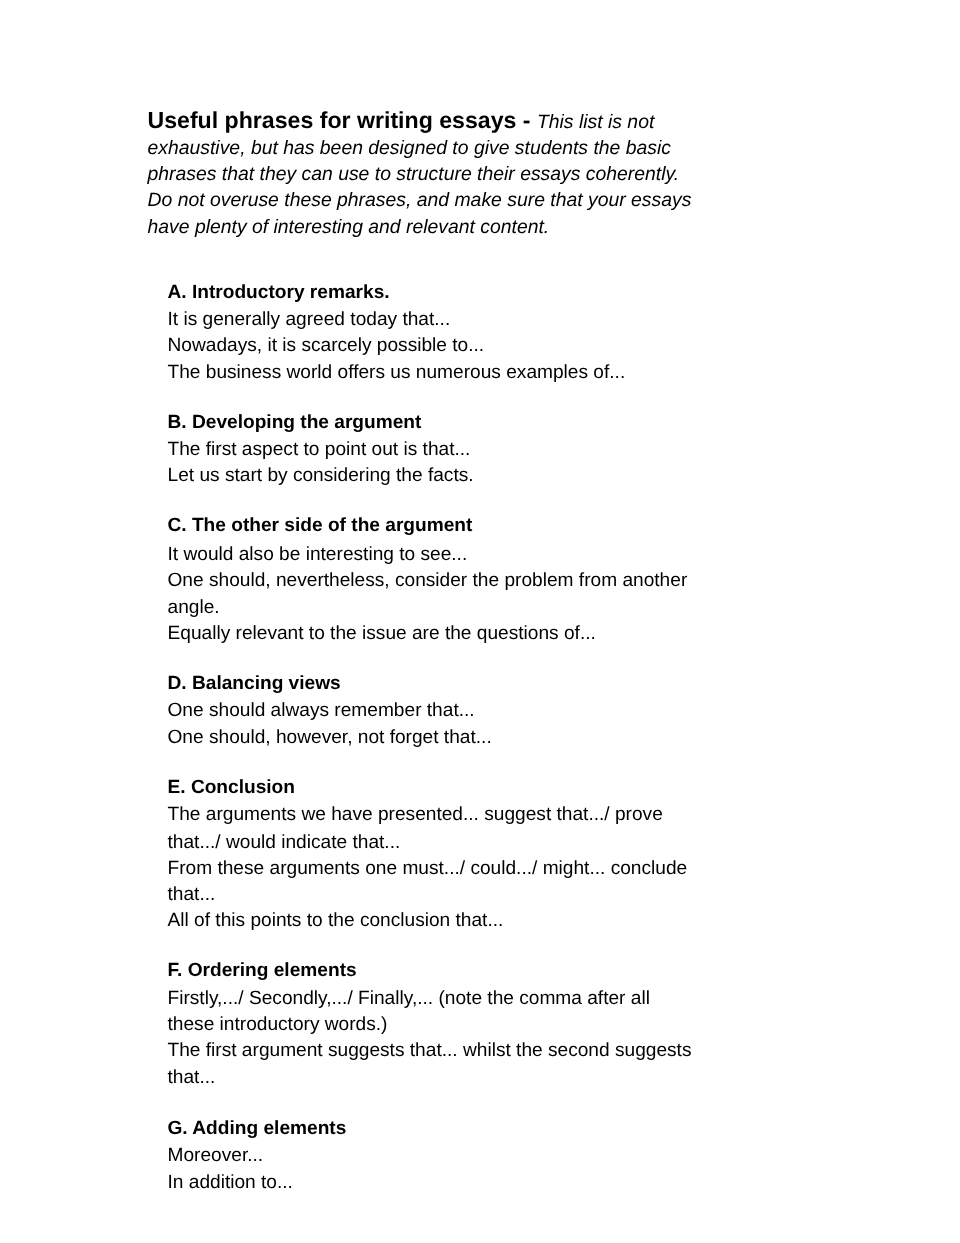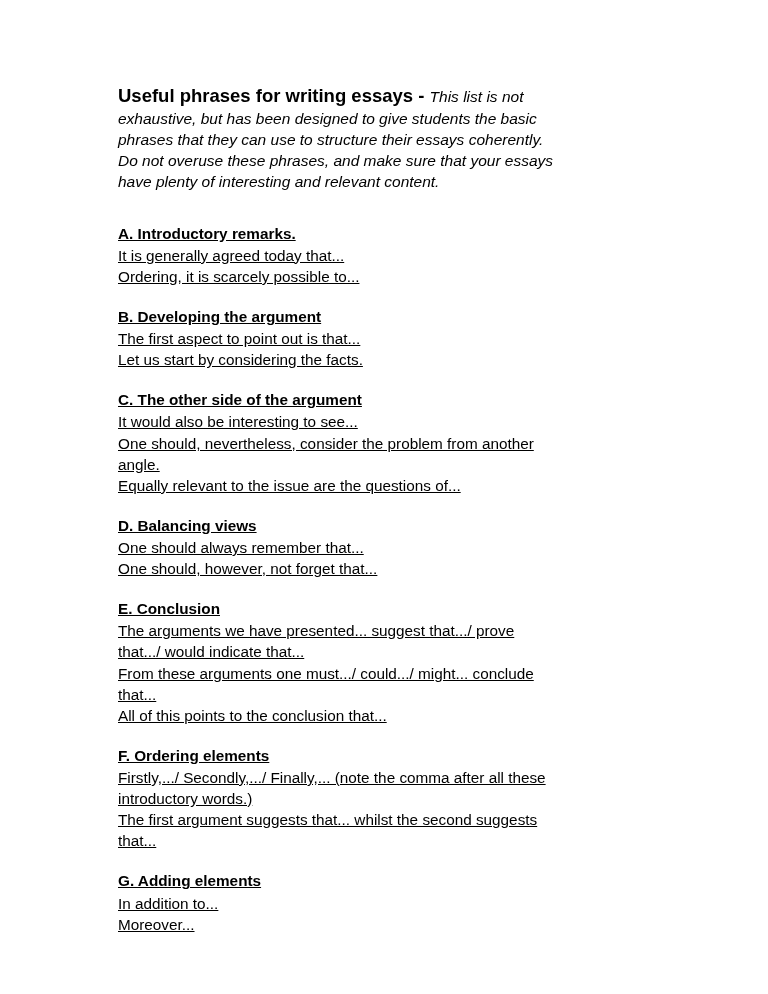--- a/index.html
+++ b/index.html
@@ -40,22 +40,21 @@
     font-style: italic;
     font-size: 15.5px;
   }
   h2.section-title {
     font-size: 21px;
     font-weight: bold;
     margin: 0 0 6px 0;
     line-height: 1.25;
   }
   .group {
-    margin: 0 0 19px 0;
-    text-decoration: underline;
+    margin: 0 0 19px 16px;
   }
   .group:last-child {
     margin-bottom: 0;
   }
   .group-head {
     font-size: 15.3px;
     font-weight: bold;
     margin: 0 0 1px 0;
     line-height: 1.38;
   }
@@ -71,21 +70,22 @@
 <div class="page">
 
   <p class="doc-intro">
     <span class="title-strong">Useful phrases for writing essays</span><span class="dash"> - </span><span class="intro-italic">This list is not exhaustive, but has been designed to give students the basic phrases that they can use to structure their essays coherently. Do not overuse these phrases, and make sure that your essays have plenty of interesting and relevant content.</span>
   </p>
 
 
   <div class="group">
     <p class="group-head">A. Introductory remarks.</p>
     <p class="phrase">It is generally agreed today that...</p>
-    <p class="phrase">Ordering, it is scarcely possible to...</p>
+    <p class="phrase">Nowadays, it is scarcely possible to...</p>
+    <p class="phrase">The business world offers us numerous examples of...</p>
   </div>
 
   <div class="group">
     <p class="group-head">B. Developing the argument</p>
     <p class="phrase">The first aspect to point out is that...</p>
     <p class="phrase">Let us start by considering the facts.</p>
   </div>
 
   <div class="group">
     <p class="group-head">C. The other side of the argument</p>
@@ -108,17 +108,17 @@
   </div>
 
   <div class="group">
     <p class="group-head">F. Ordering elements</p>
     <p class="phrase">Firstly,.../ Secondly,.../ Finally,... (note the comma after all these introductory words.)</p>
     <p class="phrase">The first argument suggests that... whilst the second suggests that...</p>
   </div>
 
   <div class="group">
     <p class="group-head">G. Adding elements</p>
+    <p class="phrase">Moreover...</p>
     <p class="phrase">In addition to...</p>
-    <p class="phrase">Moreover...</p>
   </div>
 
 </div>
 
 </body></html>

